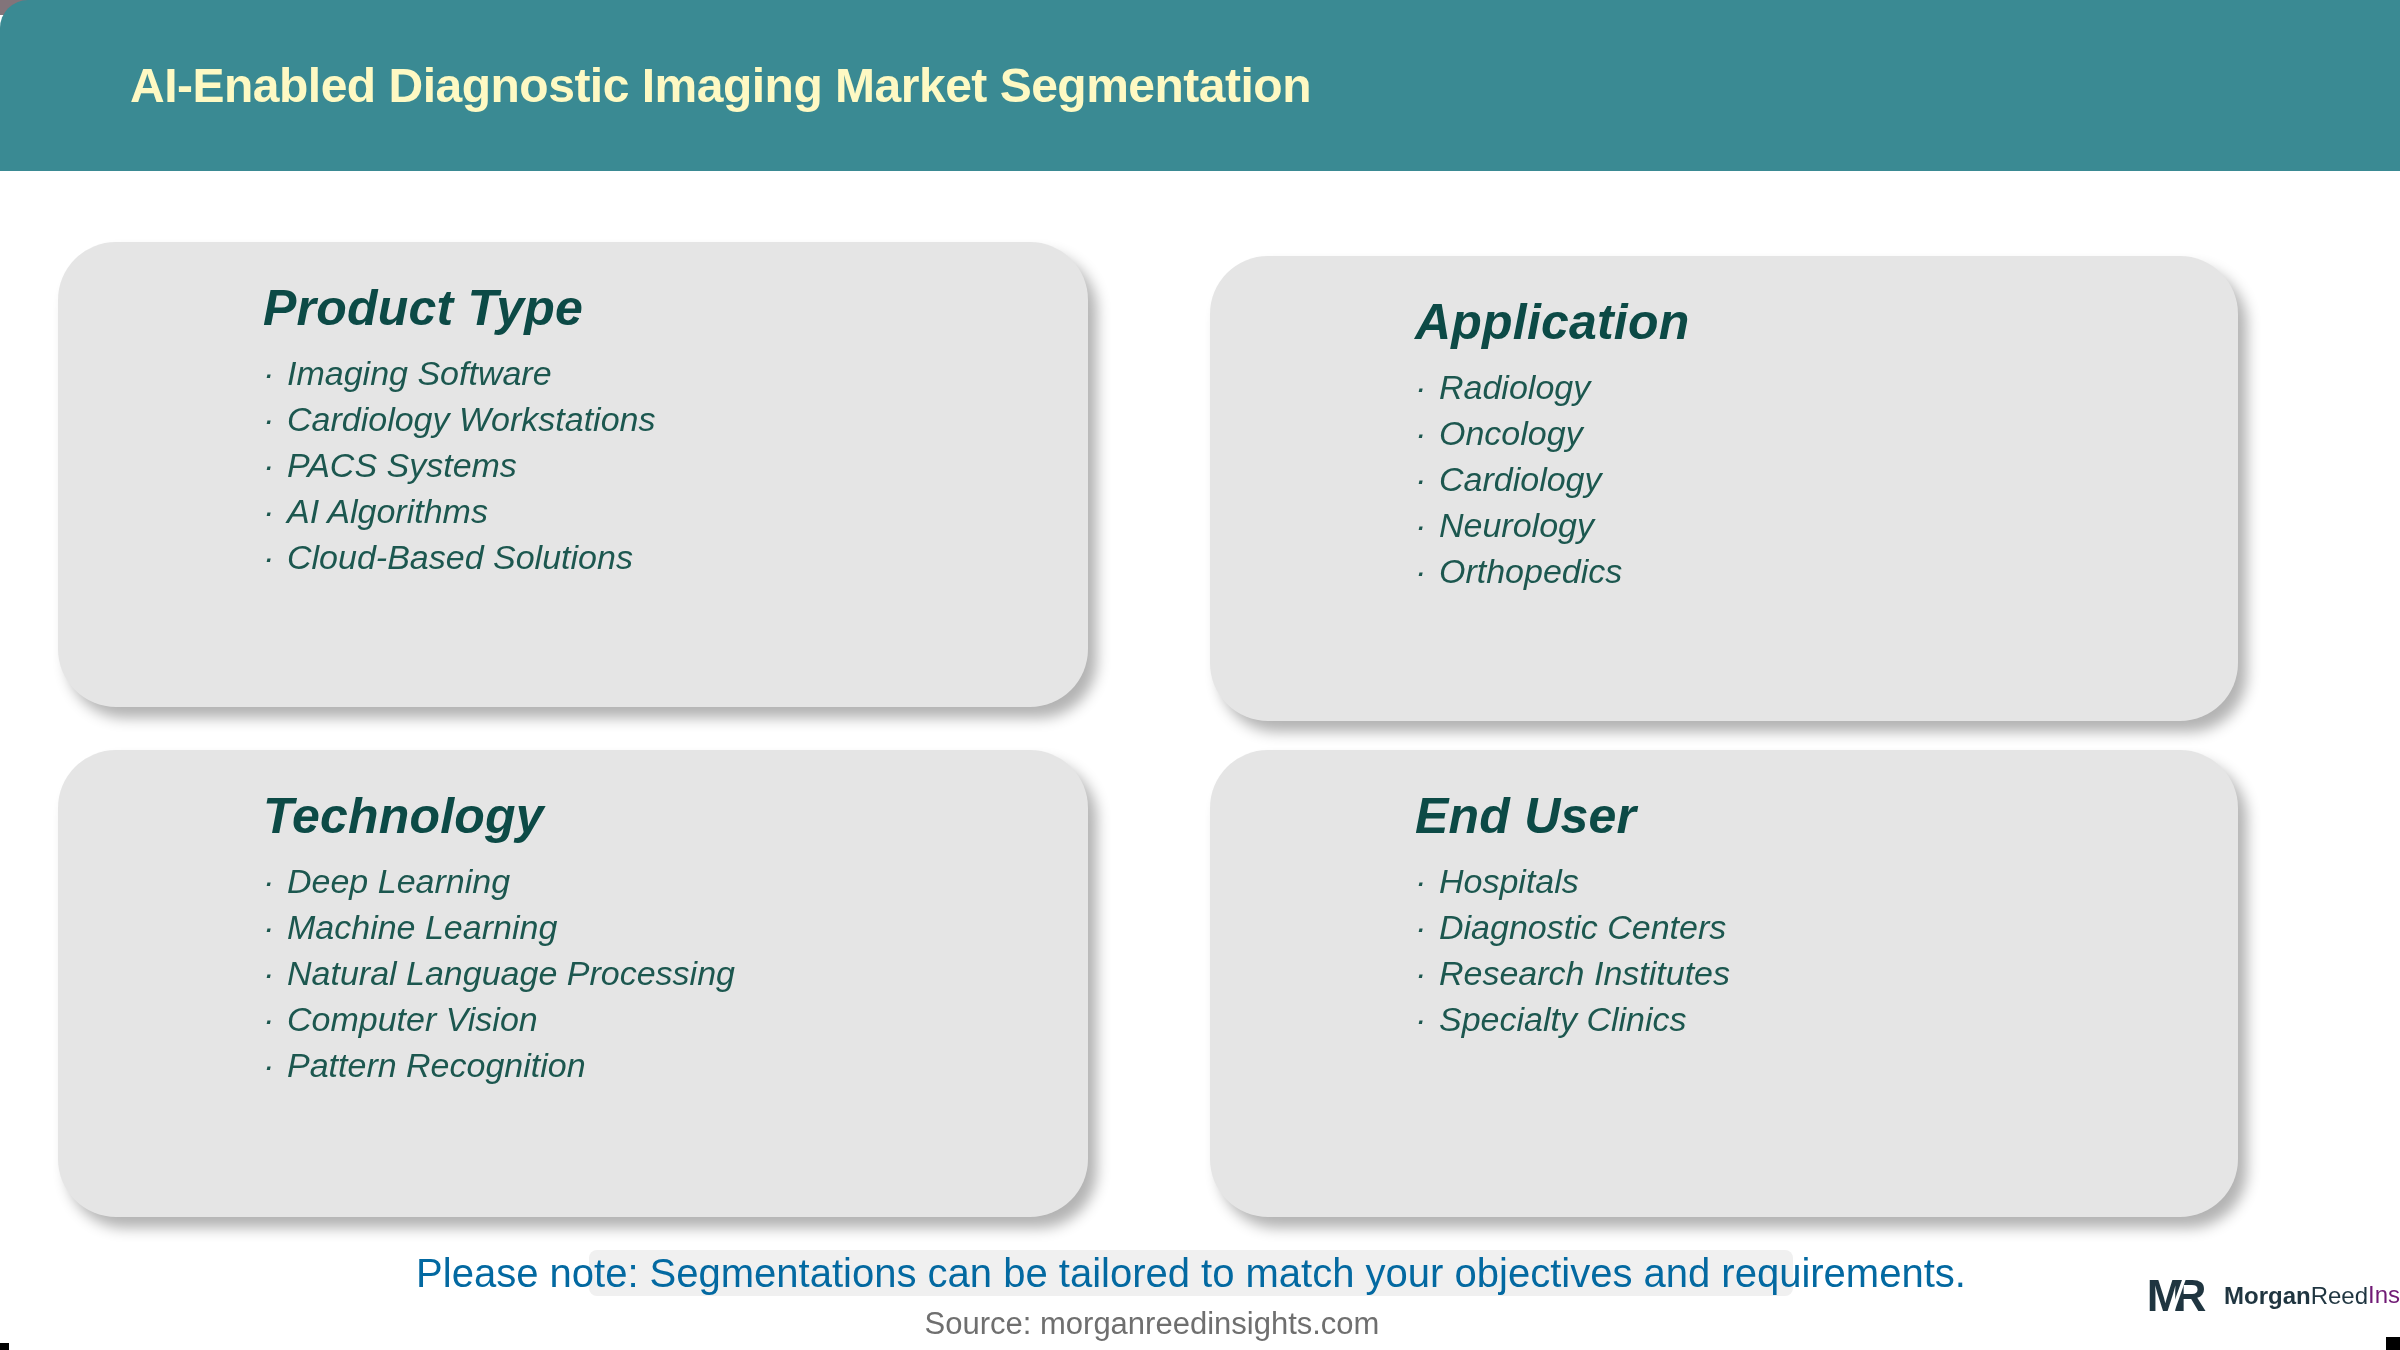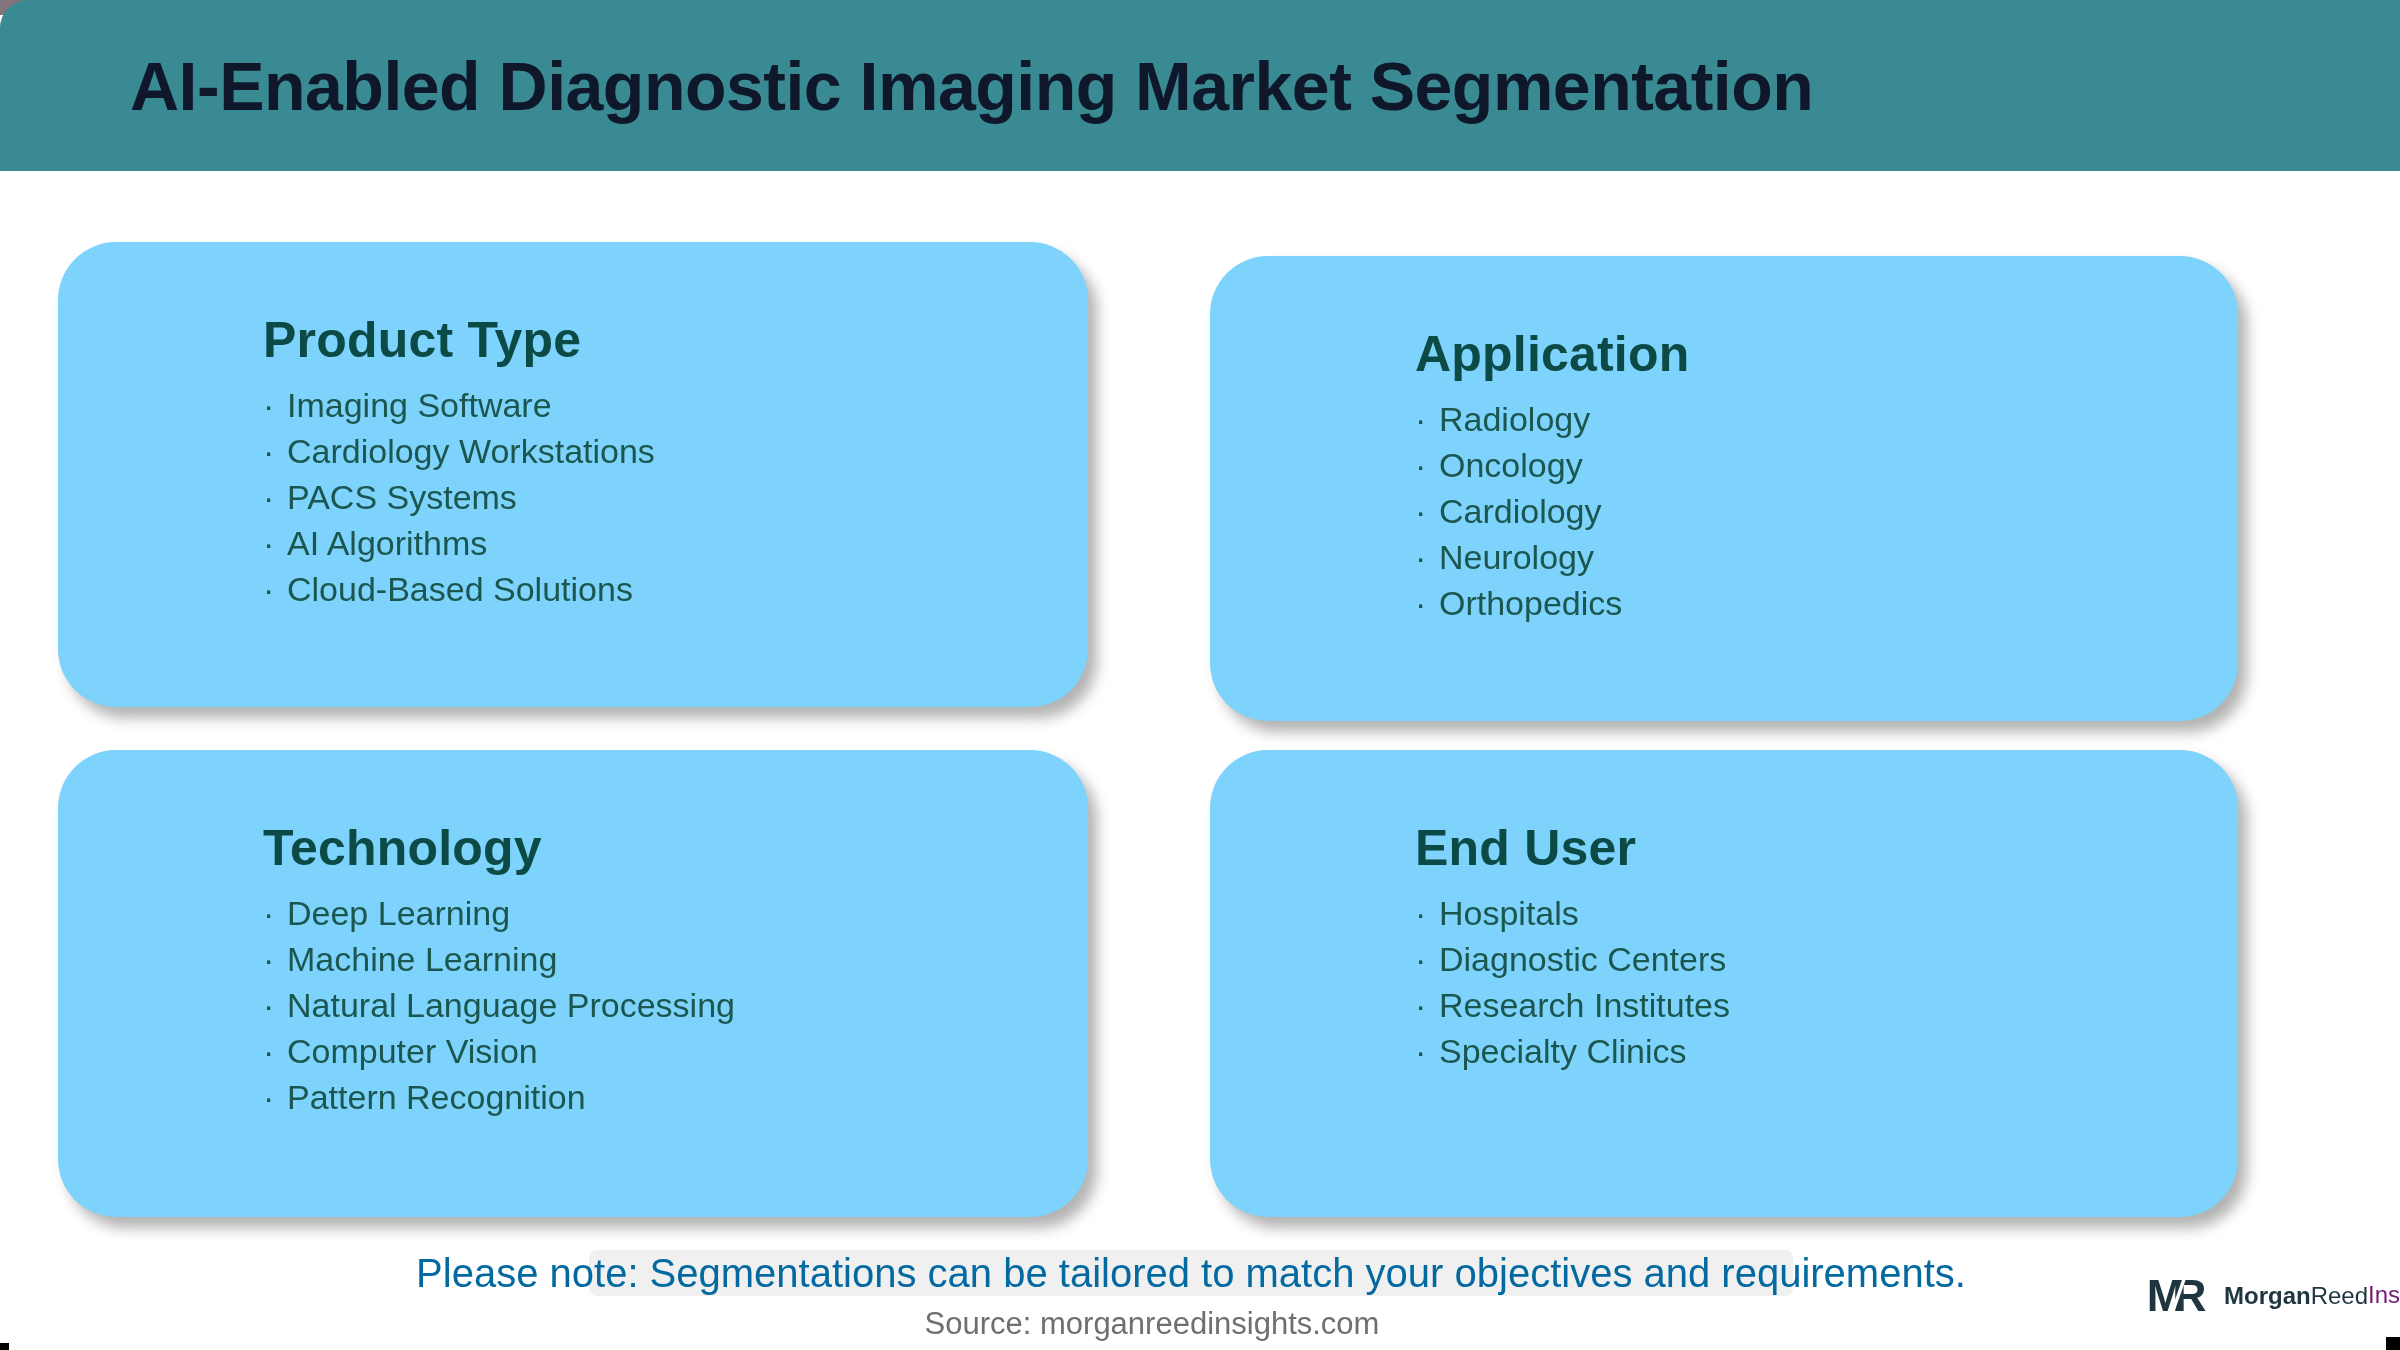--- a/index.html
+++ b/index.html
@@ -7,25 +7,25 @@
     width:2400px;height:1350px;position:relative;overflow:hidden;
     background:#ffffff;font-family:"Liberation Sans",sans-serif;
   }
   
   .corner-sliver{position:absolute;left:0;top:0;width:30px;height:15px;background:#82747a;z-index:0;}
   .header{
     position:absolute;left:0;top:0;width:2400px;height:171px;background:#3a8a93;
     border-top-left-radius:28px;display:flex;align-items:center;z-index:1;box-sizing:border-box;
     padding-left:130px;
   }
-  .title{font-size:68px;font-weight:bold;color:#0f172a;letter-spacing:-0.5px;white-space:nowrap;}
+  .title{font-size:48px;font-weight:bold;color:#fef9c3;letter-spacing:-0.5px;white-space:nowrap;}
   .card{
-    position:absolute;background:#7dd3fc;border-radius:58px;
+    position:absolute;background:#e5e5e5;border-radius:58px;
     box-shadow:9px 11px 14px rgba(0,0,0,0.30);
-    box-sizing:border-box;padding:70px 30px 0 205px;z-index:1;
+    box-sizing:border-box;padding:38px 30px 0 205px;z-index:1;font-style:italic;
   }
   #card-product     {left:58px;  top:242px; width:1030px; height:465px;}
   #card-application {left:1210px;top:256px; width:1028px; height:465px;}
   #card-technology  {left:58px;  top:750px; width:1030px; height:467px;}
   #card-enduser     {left:1210px;top:750px; width:1028px; height:467px;}
   .card h2{
     margin:0;font-size:50px;line-height:56px;font-weight:bold;color:#0c4a46;letter-spacing:0.2px;
   }
   .card ul{list-style:none;margin:14px 0 0 0;padding:0;}
   .card li{font-size:34px;line-height:46px;color:#1c574f;white-space:nowrap;}

